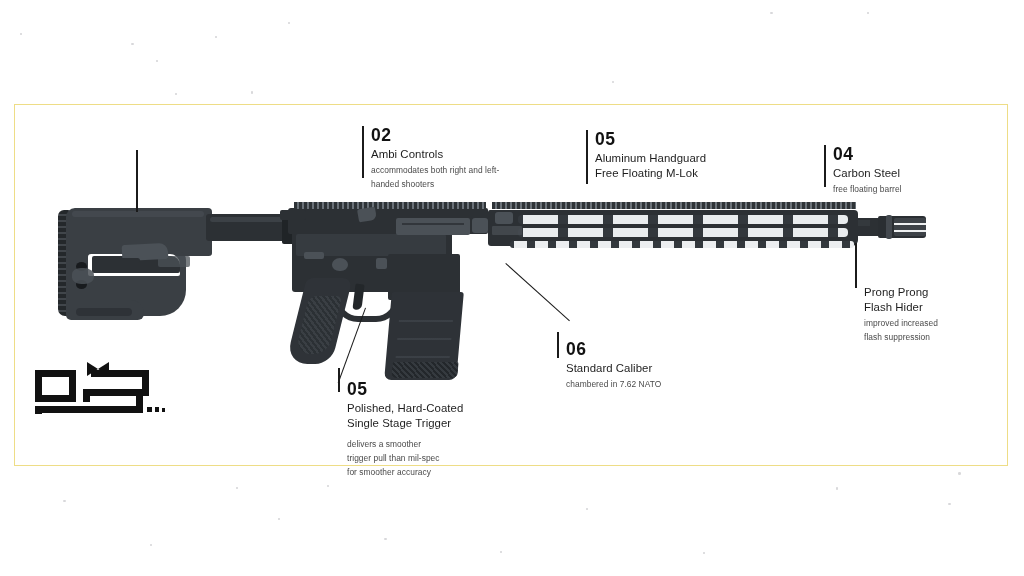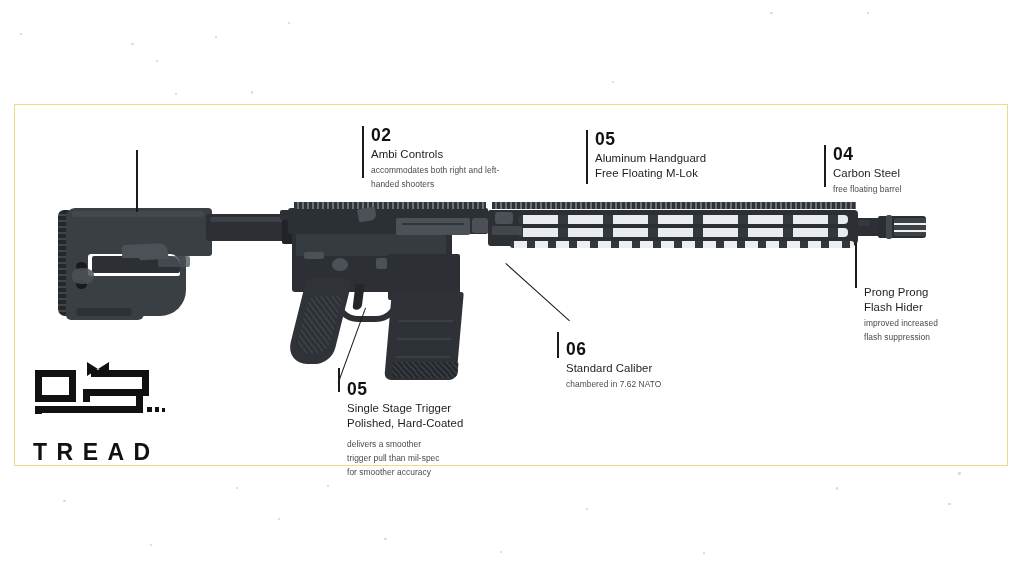--- a/index.html
+++ b/index.html
@@ -241,22 +241,22 @@
     <div class="body">
       <div class="num">04</div>
       <div class="title">Carbon Steel</div>
       <div class="sub">free floating barrel</div>
     </div>
   </div>
 
   <div class="callout" style="left:338px;top:380px;width:180px;">
     <div class="body">
       <div class="num">05</div>
+      <div class="title">Polished, Hard-Coated</div>
       <div class="title">Single Stage Trigger</div>
-      <div class="title">Polished, Hard-Coated</div>
       <div class="sub" style="margin-top:7px;">delivers a smoother</div>
       <div class="sub tight">trigger pull than mil-spec</div>
       <div class="sub tight">for smoother accuracy</div>
     </div>
   </div>
 
   <div class="callout" style="left:557px;top:340px;width:180px;">
     <div class="body">
       <div class="num">06</div>
       <div class="title">Standard Caliber</div>
@@ -290,16 +290,15 @@
 
       <b style="left:103px;top:27px;width:7px;height:19px;"></b>
 
       <b style="left:2px;top:44px;width:108px;height:7px;"></b>
       <b style="left:2px;top:44px;width:7px;height:8px;"></b>
 
       <b class="dot" style="left:114px;top:45px;width:5px;height:5px;"></b>
       <b class="dot" style="left:122px;top:45px;width:4px;height:5px;"></b>
       <b class="dot" style="left:129px;top:46px;width:3px;height:4px;"></b>
     </div>
-    <div class="tread-word">TREAD</div>
   </div>
 
 </div>
 
 </body></html>

